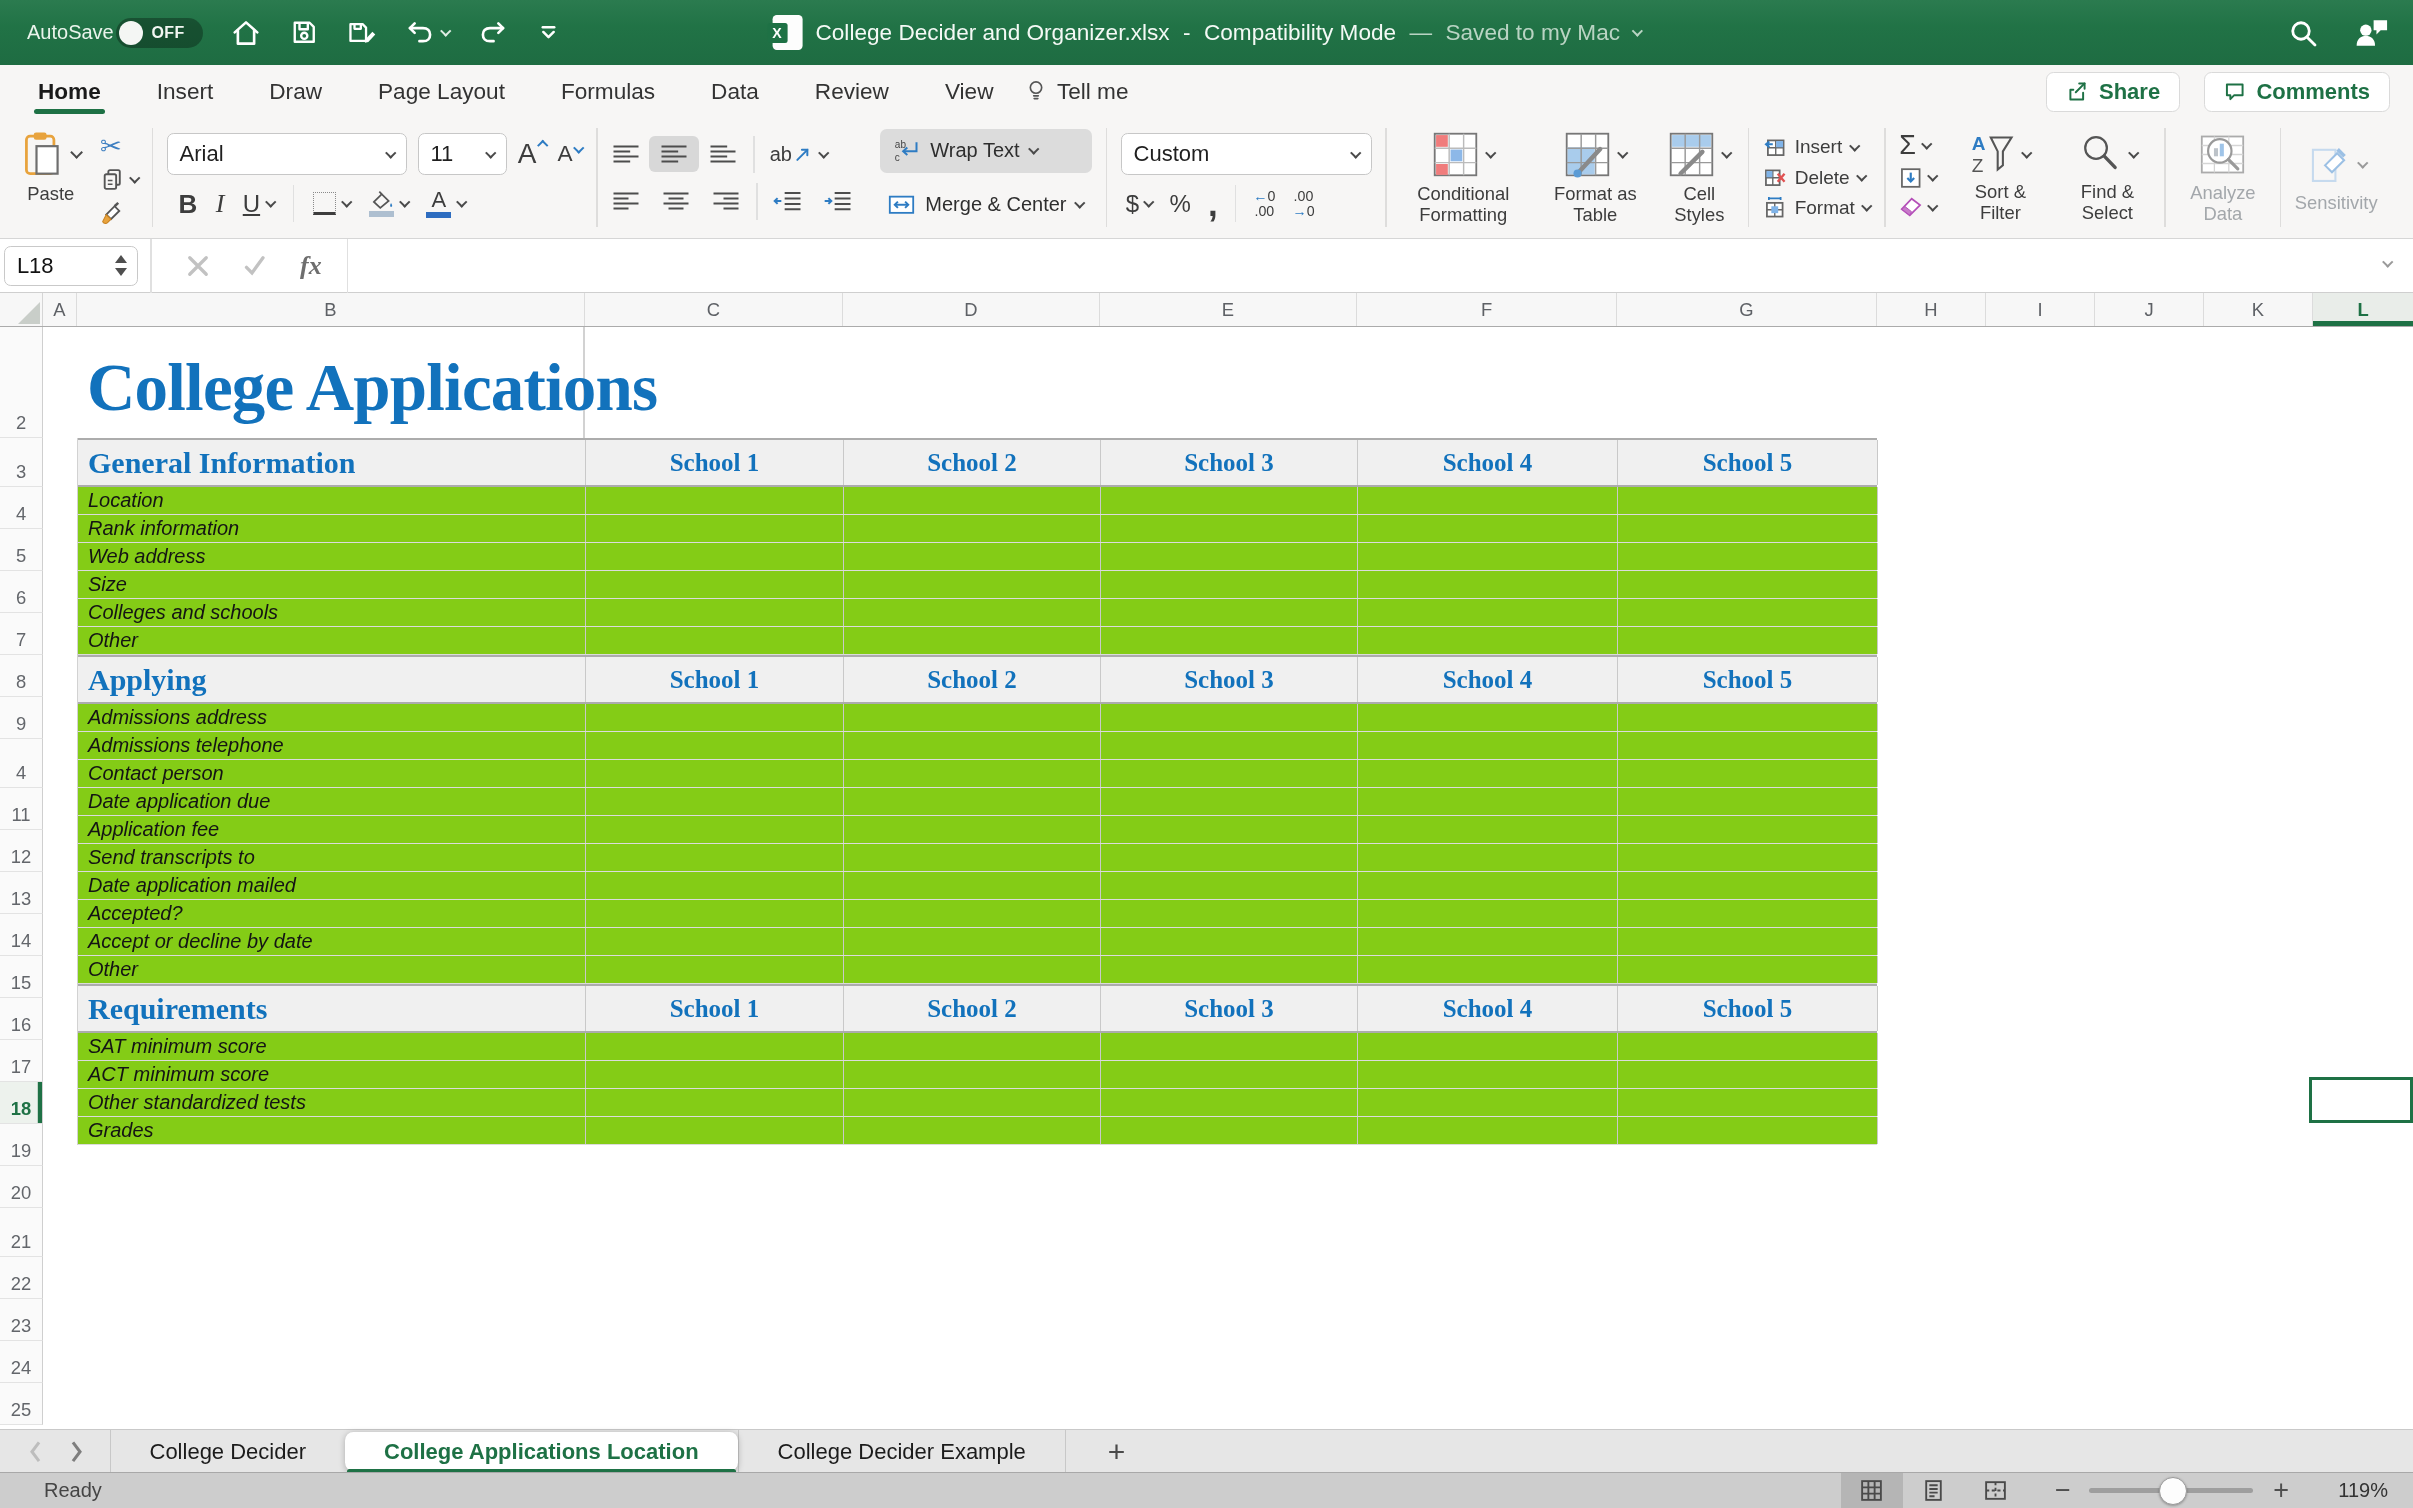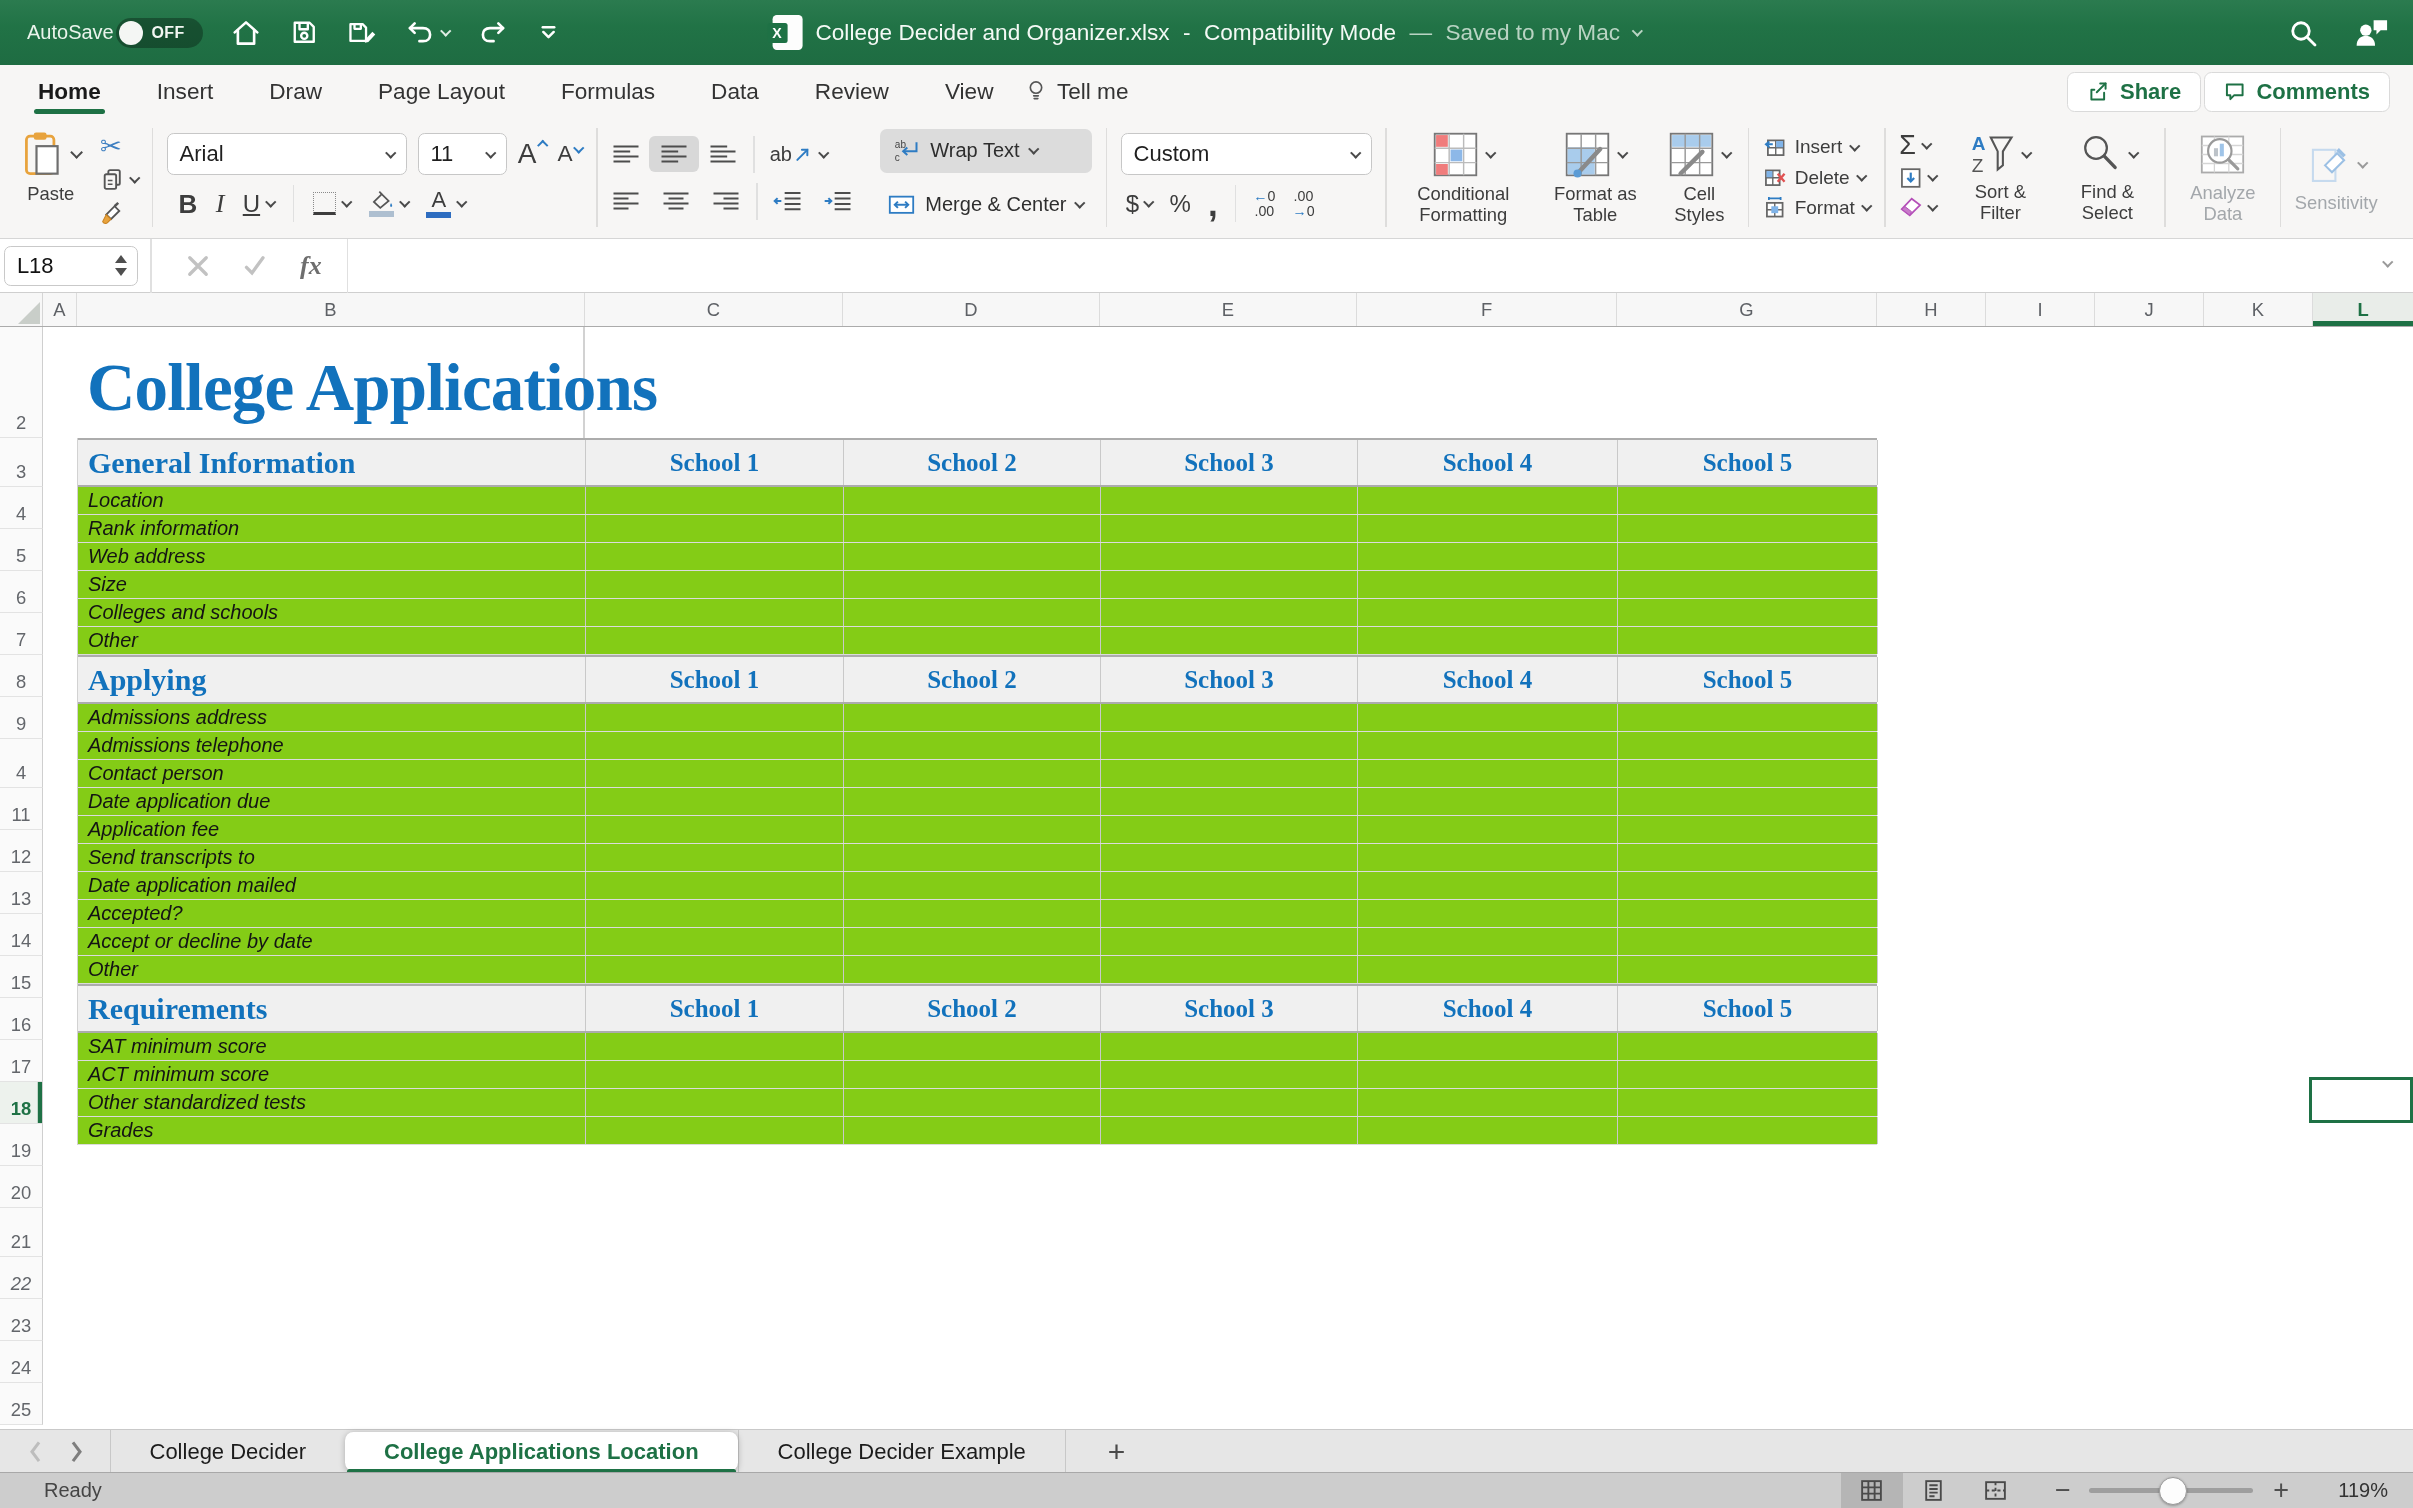--- a/index.html
+++ b/index.html
@@ -26,21 +26,21 @@
   .xlicon span{position:absolute;left:-5px;top:7.5px;width:20px;height:20px;background:#1E7145;color:#fff;font-size:14.2px;font-weight:bold;display:flex;align-items:center;justify-content:center;border-radius:2.5px;}
   .t-main{color:#F4F9F5;}
   .t-dim{color:#B9D4C3;}
   .tb-right{position:absolute;right:23.5px;top:0;height:65px;display:flex;align-items:center;gap:34px;}
   
   .ribbontabs{position:absolute;left:0;top:65px;right:0;height:53px;background:#F7F6F5;display:flex;align-items:center;padding-left:10px;}
   .rtab{font-size:22.6px;color:#333;padding:0 28px;height:100%;display:flex;align-items:center;position:relative;flex:none;}
   .rtab.active{font-weight:bold;color:#1a1a1a;}
   .rtab.active::after{content:"";position:absolute;left:23.5px;right:23.5px;bottom:4.2px;height:5px;border-radius:2.5px;background:#1E7145;}
   .tellme{display:flex;align-items:center;gap:10px;font-size:22.6px;color:#333;margin-left:3.4px;}
-  .topactions{margin-left:auto;display:flex;gap:3px;margin-right:23.5px;border-radius:13px;}
+  .topactions{margin-left:auto;display:flex;gap:24px;margin-right:23.5px;border-radius:13px;}
   .actbtn{height:40px;border:1.7px solid #DADADA;border-radius:7.5px;background:#fff;display:flex;align-items:center;gap:10px;padding:0 18.4px;font-size:22px;font-weight:bold;color:#1E7145;}
   
   .ribbon{position:absolute;left:0;top:117px;right:0;height:122px;background:#F7F6F5;border-bottom:0.8px solid #D6D6D6;display:flex;align-items:center;}
   .group{display:flex;flex-direction:column;justify-content:center;gap:10px;padding:0 13.4px;flex:none;}
   .group .r{gap:11px;}
   .big{display:flex;flex-direction:column;align-items:center;gap:5px;font-size:18.4px;color:#3d3d3d;text-align:center;line-height:21px;flex:none;}
   .combo{height:42px;background:#fff;border:1.7px solid #C7C7C7;border-radius:6.7px;display:flex;align-items:center;padding:0 11.7px;font-size:22px;color:#1f1f1f;gap:8.4px;}
   .grow{flex:1;}
   .glyph{font-size:24px;color:#3d3d3d;line-height:1;}
   .bold-g{font-weight:bold;font-size:26px;}
@@ -610,21 +610,21 @@
     <div class="rowcell" style="height: 42px;">12</div>
     <div class="rowcell" style="height: 42px;">13</div>
     <div class="rowcell" style="height: 42px;">14</div>
     <div class="rowcell" style="height: 42px;">15</div>
     <div class="rowcell" style="height: 42px;">16</div>
     <div class="rowcell" style="height: 42px;">17</div>
     <div class="rowcell sel" style="height: 42px;">18</div>
     <div class="rowcell" style="height: 42px;">19</div>
     <div class="rowcell" style="height: 42px;">20</div>
     <div class="rowcell" style="height: 49px;">21</div>
-    <div class="rowcell" style="height: 42px; font-style: italic;">22</div>
+    <div class="rowcell" style="height: 42px;">22</div>
     <div class="rowcell" style="height: 42px;">23</div>
     <div class="rowcell" style="height: 42px;">24</div>
     <div class="rowcell" style="height: 42px;">25</div>
   </div>
 
 <div class="tarea">
   <div class="trow-title">
     <span class="vline"></span>
     <div class="sheet-title">College Applications</div>
   </div>

